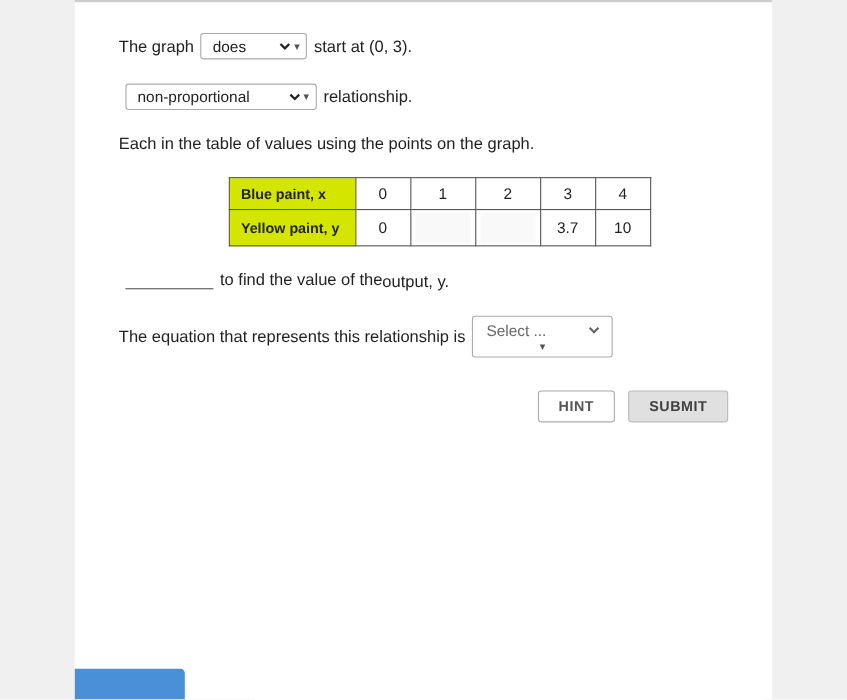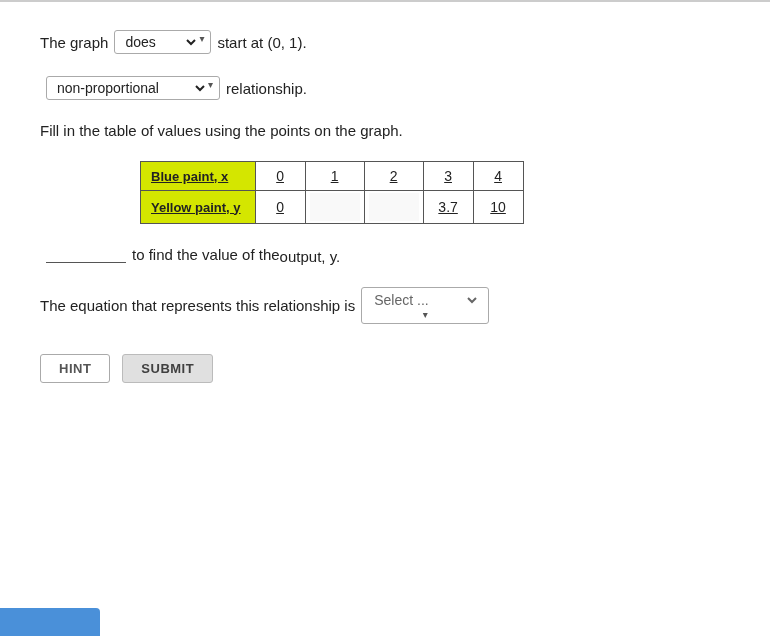--- a/index.html
+++ b/index.html
@@ -12,21 +12,21 @@
       width: 770px;
       min-height: 636px;
       display: flex;
       align-items: flex-start;
       justify-content: center;
       padding: 0;
     }
 
     .page-container {
       background: #fff;
-      width: 770px;
+      width: 634px;
       min-height: 636px;
       padding: 30px 40px 30px 40px;
       position: relative;
     }
 
     
     .page-container::before {
       content: '';
       position: absolute;
       top: 0; left: 0; right: 0;
@@ -40,21 +40,21 @@
       flex-wrap: wrap;
       margin-bottom: 22px;
     }
 
     .row span {
       white-space: nowrap;
     }
 
     .dropdown-wrapper {
       display: inline-flex;
-      align-items: flex-start;
+      align-items: center;
       border: 1px solid #aaa;
       border-radius: 3px;
       background: #fff;
       padding: 2px 6px;
       margin: 0 6px;
       cursor: pointer;
       min-width: 80px;
     }
 
     .dropdown-wrapper select {
@@ -84,21 +84,20 @@
     table {
       border-collapse: collapse;
     }
 
     table td {
       border: 1.5px solid #555;
       padding: 6px 14px;
       text-align: center;
       font-size: 14px;
       min-width: 50px;
-      text-decoration: underline;
     }
 
     .header-cell {
       background: #d4e600;
       font-weight: bold;
       text-align: left;
       padding-left: 10px;
       font-size: 13px;
     }
 
@@ -160,20 +159,21 @@
       background: transparent;
       font-size: 14px;
       cursor: pointer;
       color: #666;
       min-width: 110px;
     }
 
     
     .buttons-row {
       display: flex;
+      justify-content: flex-end;
       align-items: center;
       gap: 12px;
       margin-top: 10px;
     }
 
     .btn-hint {
       background: #fff;
       border: 1px solid #aaa;
       border-radius: 3px;
       padding: 6px 18px;
@@ -214,36 +214,36 @@
 
   <div class="row">
     <span>The graph</span>
     <div class="dropdown-wrapper">
       <select>
         <option>does</option>
         <option>does not</option>
       </select>
       <span style="font-size:10px; color:#555;">▾</span>
     </div>
-    <span>start at (0, 1).</span>
+    <span>start at (0, 3).</span>
   </div>
 
   <div class="row">
     <div class="dropdown-wrapper dropdown-wide">
       <select class="dropdown-select-wide">
         <option>non-proportional</option>
         <option>proportional</option>
       </select>
       <span style="font-size:10px; color:#555;">▾</span>
     </div>
     <span>relationship.</span>
   </div>
 
   <div class="row">
-    <span>Fill in the table of values using the points on the graph.</span>
+    <span>Each in the table of values using the points on the graph.</span>
   </div>
 
   <div class="table-section">
     <table>
       <tbody>
           <tr>
         <td class="header-cell">Blue paint, x</td>
         <td>0</td>
         <td>1</td>
         <td>2</td>

